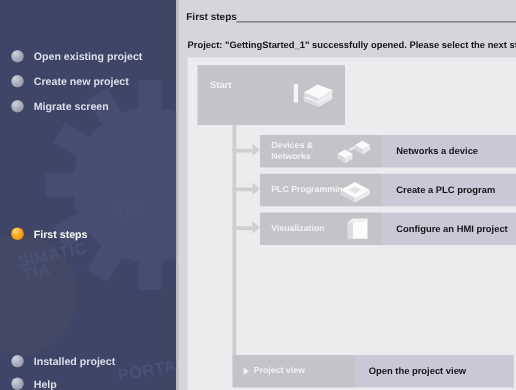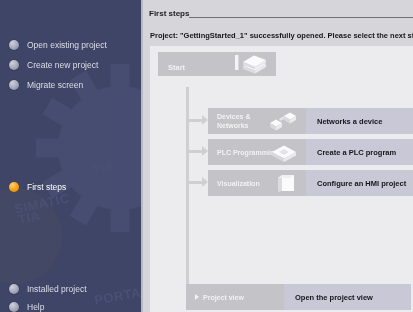--- a/index.html
+++ b/index.html
@@ -86,21 +86,21 @@
     box-shadow: 0 0 0 0.5px rgba(30,33,52,0.45);
   }
   .bullet.active {
     background: radial-gradient(circle at 34% 30%, #ffd27a 0%, #f9a61a 48%, #e08500 100%);
     box-shadow: 0 0 0 0.5px rgba(120,70,0,0.5);
   }
   .nav-label {
     margin-left: 8px;
     color: #dcdfe9;
     font-size: 8.5px;
-    font-weight: normal;
+    font-weight: bold;
     white-space: nowrap;
   }
   .nav-item.active .nav-label { color: #ffffff; }
 
   
   #content {
     position: absolute;
     left: 143px;
     top: 0;
     width: 270px;
@@ -165,21 +165,21 @@
     border-bottom: 5px solid transparent;
     border-left: 6px solid #cfcfd2;
   }
 
   
   #start-tile {
     position: absolute;
     left: 8px;
     top: 6px;
     width: 118px;
-    height: 24px;
+    height: 48px;
     background: #c4c4c8;
   }
   #start-label {
     position: absolute;
     left: 10px;
     top: 11px;
     font-size: 7.5px;
     font-weight: bold;
     color: #f2f2f4;
     white-space: nowrap;

